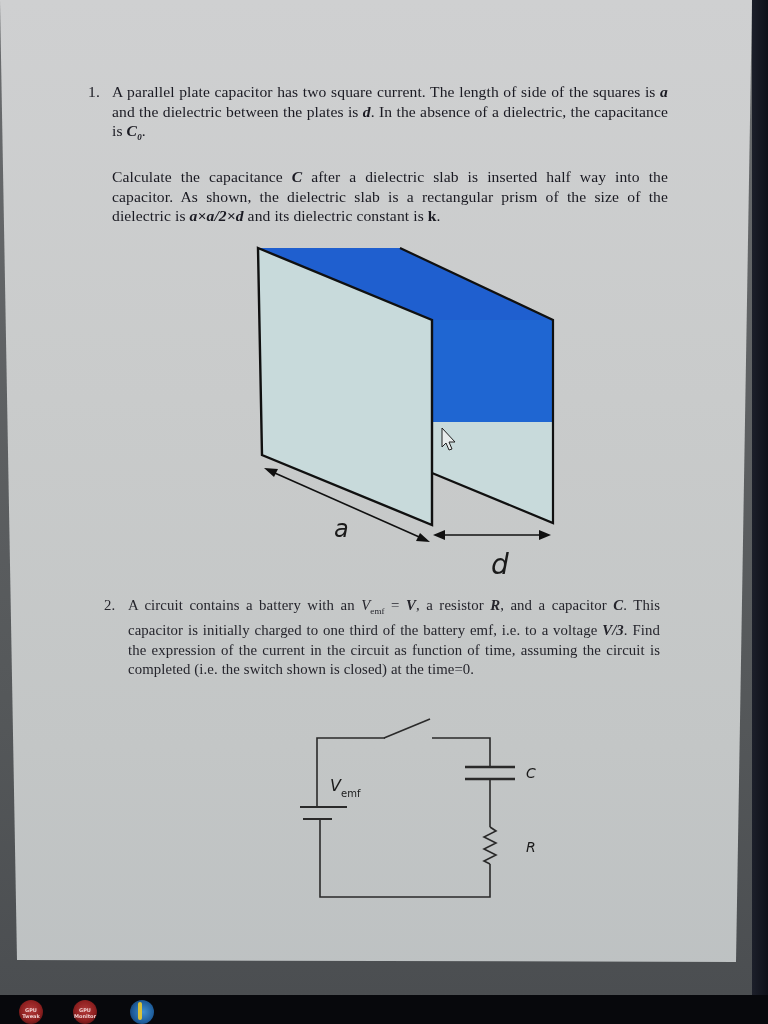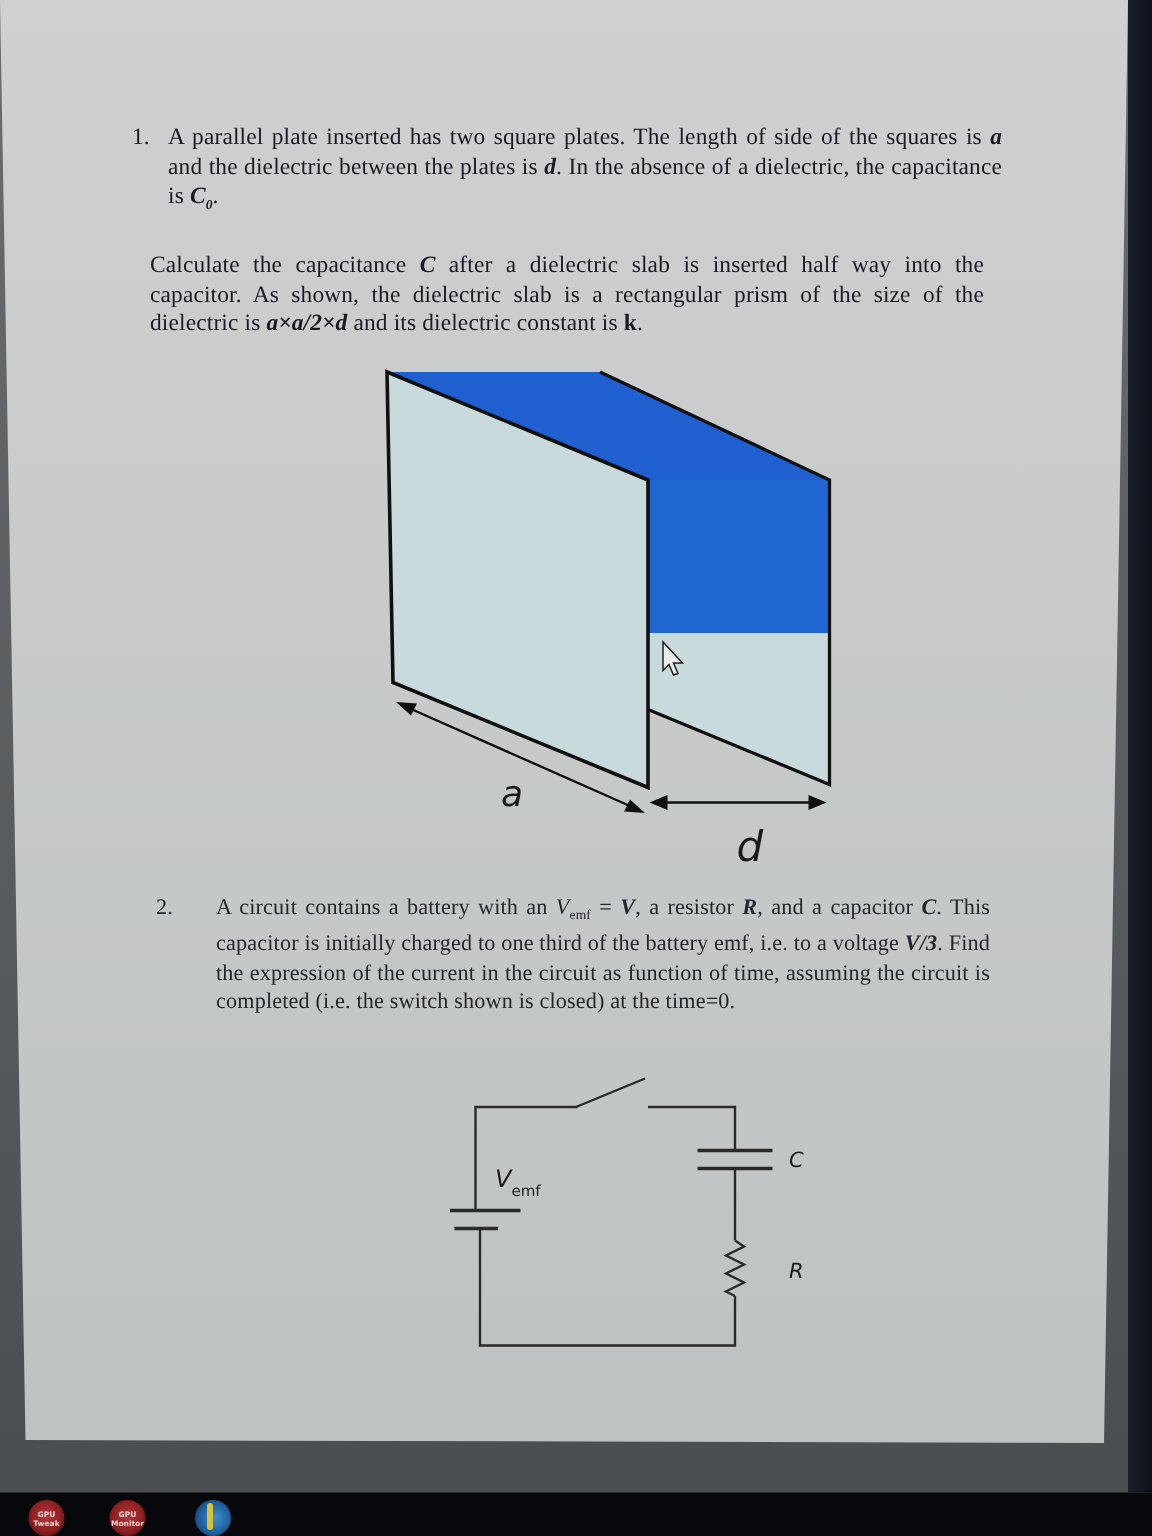--- a/index.html
+++ b/index.html
@@ -22,24 +22,24 @@
       background: linear-gradient(180deg, #cfd0d1 0%, #c9cbcb 40%, #c3c6c6 75%, #bdc1c2 100%);
     }
     .text-block {
       position: absolute; color: #1a1a22;
       font-family: "Liberation Serif", serif; font-size: 15.6px; line-height: 19.5px;
       text-align: justify; letter-spacing: 0.1px;
     }
     .q1 { left: 88px; top: 82px; width: 580px; }
     .q1 .num { position: absolute; left: 0; top: 0; }
     .q1 .body { margin-left: 24px; }
-    .q1b { left: 100px; top: 167px; width: 556px; }
+    .q1b { left: 112px; top: 167px; width: 556px; }
     .q2 { left: 104px; top: 596px; width: 556px; font-size: 14.8px; line-height: 19.5px; color: #25252c; }
     .q2 .num { position: absolute; left: 0; top: 0; }
-    .q2 .body { margin-left: 40px; }
+    .q2 .body { margin-left: 24px; }
     .b { font-weight: bold; }
     .i { font-style: italic; }
     .bi { font-weight: bold; font-style: italic; }
     sub.small { font-size: 9px; }
     .fig { position: absolute; left: 0; top: 0; }
     .label-sans { font-family: "DejaVu Sans", sans-serif; fill: #1a1a1a; }
     .taskbar {
       position: absolute; left: 0; top: 995px; width: 768px; height: 29px;
       background: #07080c;
     }
@@ -65,21 +65,21 @@
 <body>
 
 <div class="bezel"></div>
 <div class="screen-edge"></div>
 
 <div class="page">
 
   <div class="text-block q1">
     <span class="num">1.</span>
     <div class="body">
-      <span>A parallel plate inserted has two square plates. The length of side of the squares is </span><span class="bi">a</span><span> and the dielectric between the plates is </span><span class="bi">d</span><span>. In the absence of a dielectric, the capacitance is </span><span class="bi">C</span><sub class="small bi">0</sub><span>.</span>
+      <span>A parallel plate capacitor has two square current. The length of side of the squares is </span><span class="bi">a</span><span> and the dielectric between the plates is </span><span class="bi">d</span><span>. In the absence of a dielectric, the capacitance is </span><span class="bi">C</span><sub class="small bi">0</sub><span>.</span>
     </div>
   </div>
 
   <div class="text-block q1b">
     <span>Calculate the capacitance </span><span class="bi">C</span><span> after a dielectric slab is inserted half way into the capacitor. As shown, the dielectric slab is a rectangular prism of the size of the dielectric is </span><span class="bi">a×a/2×d</span><span> and its dielectric constant is </span><span class="b">k</span><span>.</span>
   </div>
 
   <svg class="fig" width="768" height="995">
 
     <polygon points="400,248 553,320 553,523 432,473 432,320" fill="#c8dadb"></polygon>

